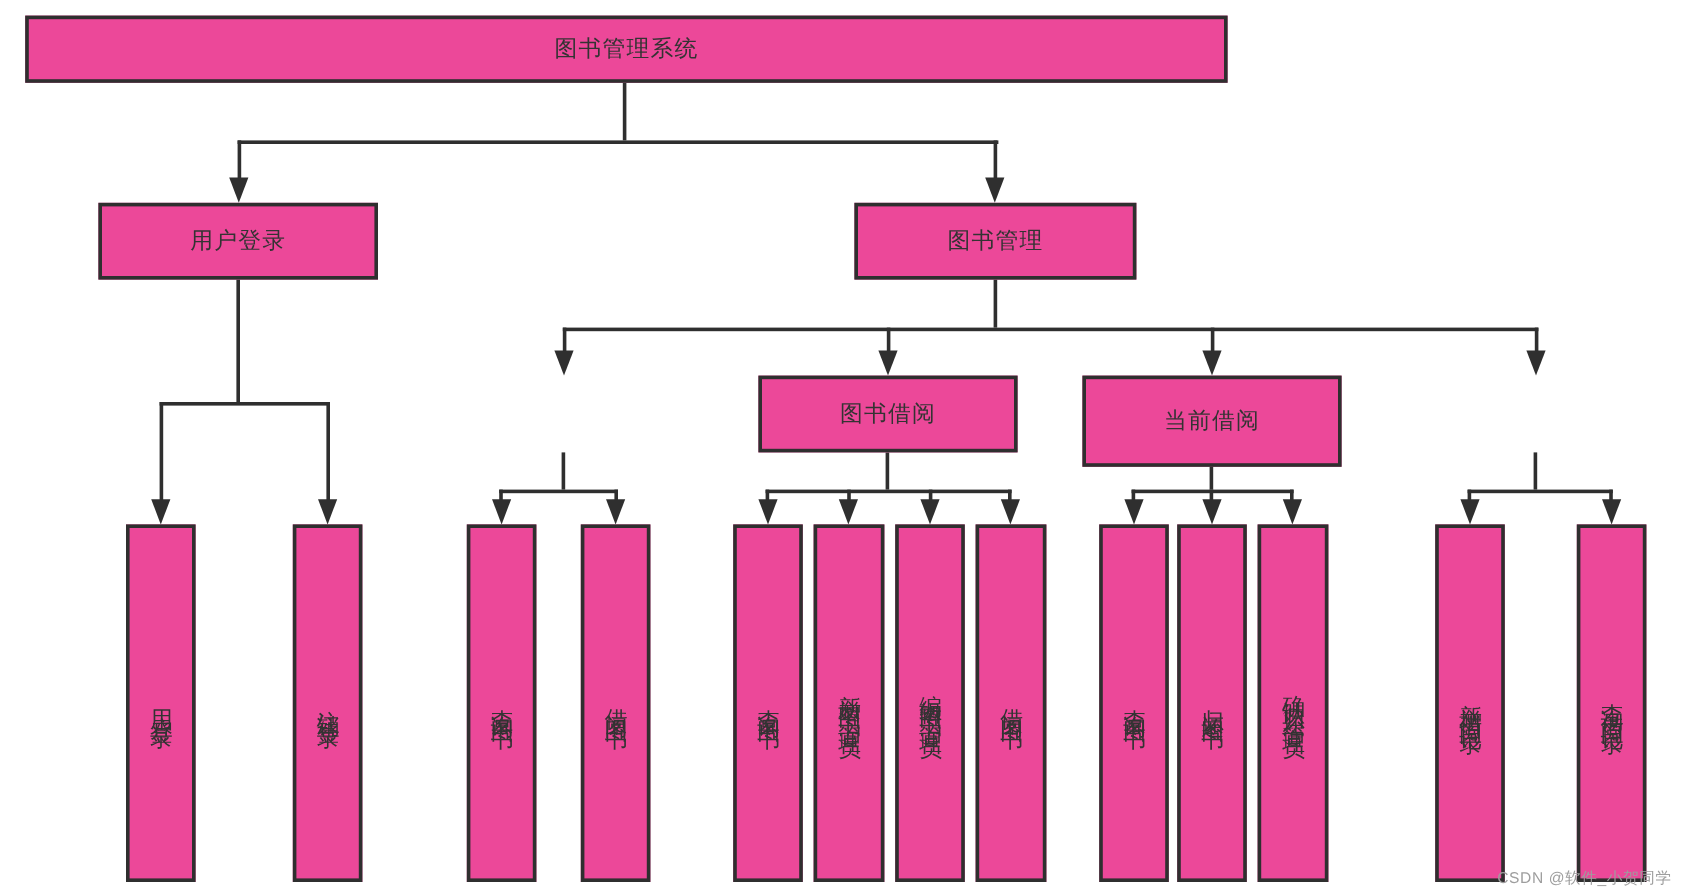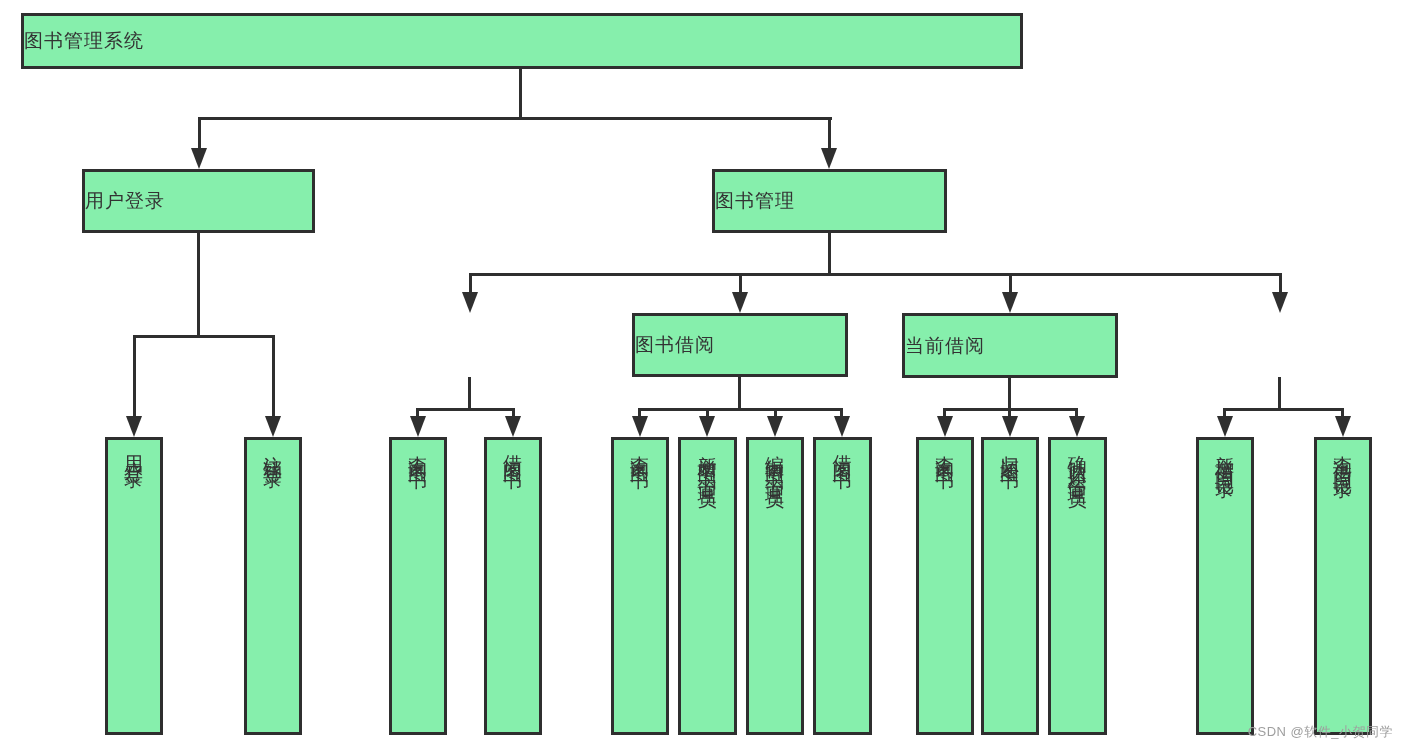--- a/index.html
+++ b/index.html
@@ -11,23 +11,24 @@
     position: relative;
     width: 1405px;
     height: 747px;
     background: #ffffff;
     overflow: hidden;
   }
   .box {
     position: absolute;
     box-sizing: border-box;
     border: 3px solid #2f2f2f;
-    background: #86efac;
+    background: #ec4899;
     display: flex;
     align-items: center;
+    justify-content: center;
     color: #333333;
     font-size: 19px;
     letter-spacing: 1px;
     z-index: 2;
   }
   .leaf {
     writing-mode: vertical-rl;
     text-orientation: mixed;
     letter-spacing: 5px;
     font-size: 19px;
@@ -98,21 +99,21 @@
   <div class="vline" style="left:739px; top:273px; height:22px;"></div>
   <div class="arrowhead" style="left:732px; top:292px;"></div>
   <div class="vline" style="left:1009px; top:273px; height:22px;"></div>
   <div class="arrowhead" style="left:1002px; top:292px;"></div>
   <div class="vline" style="left:1279px; top:273px; height:22px;"></div>
   <div class="arrowhead" style="left:1272px; top:292px;"></div>
 
   <div class="box" style="left:632px; top:313px; width:216px; height:64px;">
     <span>图书借阅</span>
   </div>
-  <div class="box" style="left:902px; top:313px; width:216px; height:65px;">
+  <div class="box" style="left:902px; top:313px; width:216px; height:76px;">
     <span>当前借阅</span>
   </div>
 
   <div class="vline" style="left:468px; top:377px; height:31px;"></div>
   <div class="hline" style="left:416px; top:408px; width:99px;"></div>
   <div class="vline" style="left:416px; top:408px; height:11px;"></div>
   <div class="arrowhead" style="left:410px; top:416px;"></div>
   <div class="vline" style="left:512px; top:408px; height:11px;"></div>
   <div class="arrowhead" style="left:505px; top:416px;"></div>
 

